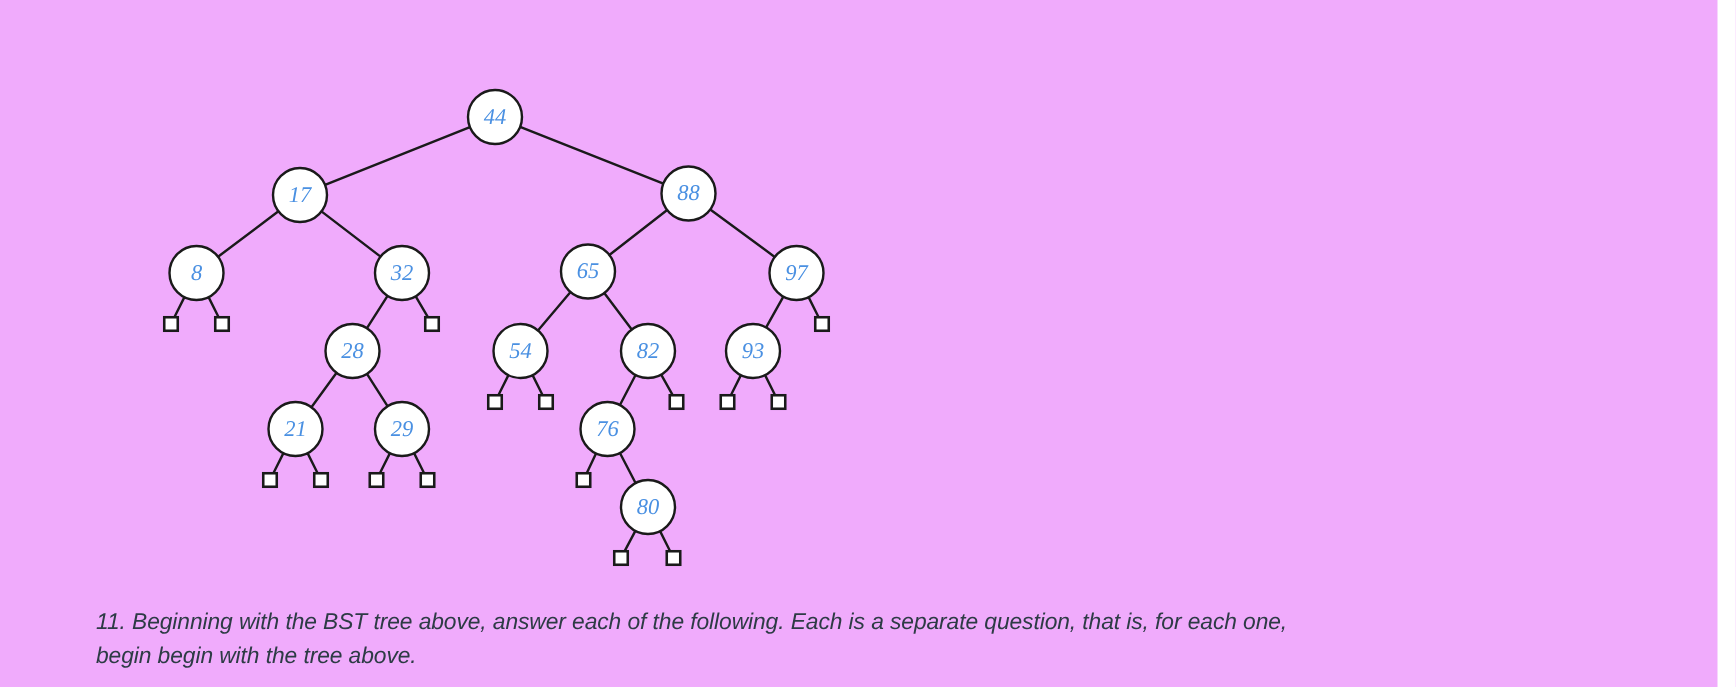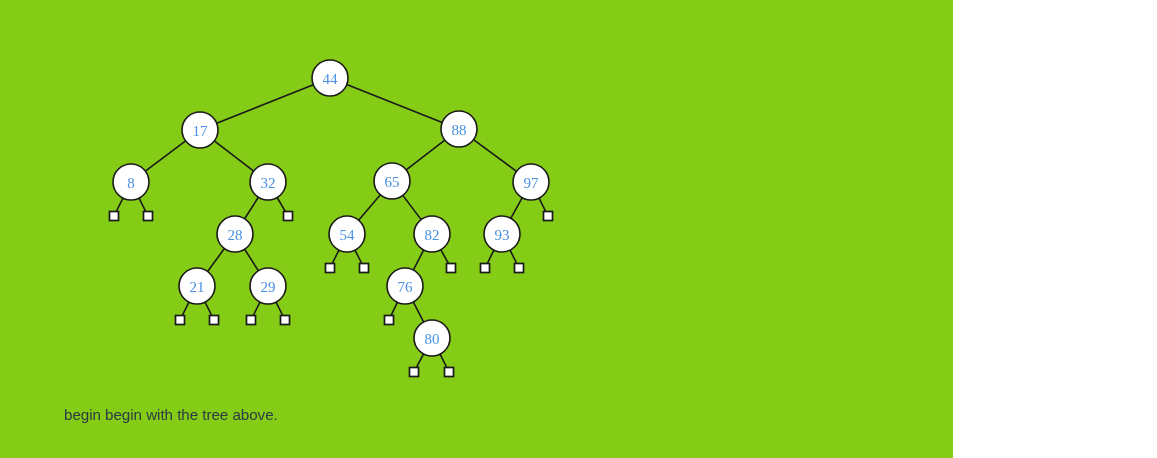--- a/index.html
+++ b/index.html
@@ -10,23 +10,24 @@
   body {
     width: 1157px;
     height: 458px;
     font-family: "Liberation Sans", sans-serif;
     color: #2d3b45;
     overflow: hidden;
     position: relative;
   }
   #page {
     position: relative;
-    width: 953px;
+    width: 1145px;
     height: 458px;
-    background: #84cc16;
+    background: #f0abfc;
+    font-style: italic;
   }
   #tree-figure {
     position: absolute;
     left: 0;
     top: 0;
     width: 620px;
     height: 400px;
   }
   #tree-svg {
     display: block;
@@ -187,16 +188,17 @@
           </g>
           <g>
             <circle cx="432" cy="338" r="18" class="node-circle"></circle>
             <text x="432" y="338.5" class="node-label">80</text>
           </g>
         </g>
     </svg>
   </div>
 
   <div id="question-block">
+    <p>11. Beginning with the BST tree above, answer each of the following. Each is a separate question, that is, for each one,</p>
     <p>begin begin with the tree above.</p>
   </div>
 
 </div>
 
 </body></html>

